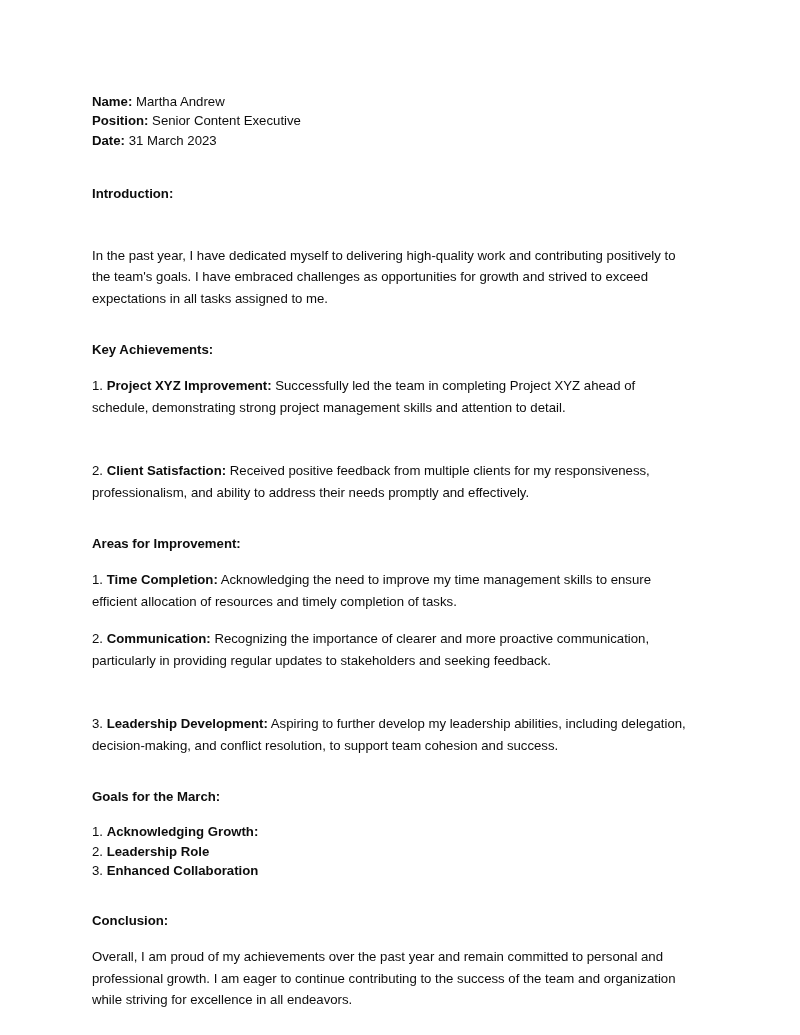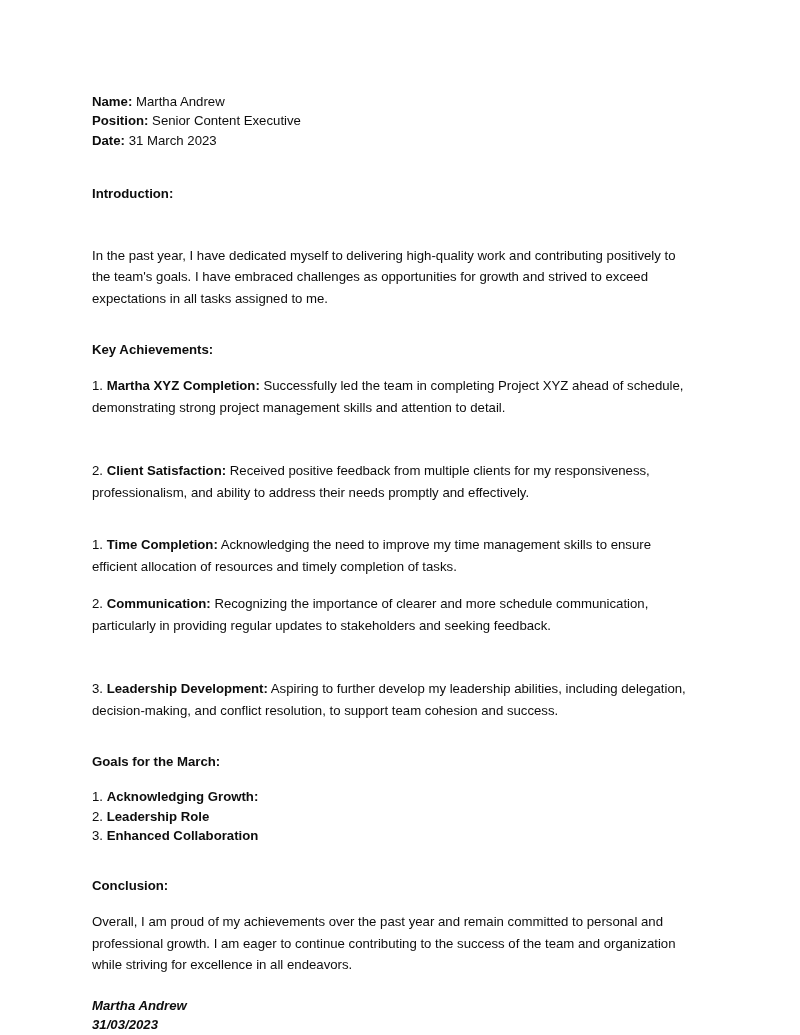--- a/index.html
+++ b/index.html
@@ -132,43 +132,44 @@
     <div class="section">
       <div class="section-heading">Introduction:</div>
       <p class="para">In the past year, I have dedicated myself to delivering high-quality work and contributing positively to the team's goals. I have embraced challenges as opportunities for growth and strived to exceed expectations in all tasks assigned to me.</p>
     </div>
 
     <div class="section">
       <div class="section-heading">Key Achievements:</div>
 
       <p class="para">
         <span class="para-num">1.</span>
-        <span class="para-title">Martha XYZ Completion:</span>
+        <span class="para-title">Project XYZ Improvement:</span>
         <span>Successfully led the team in completing Project XYZ ahead of schedule, demonstrating strong project management skills and attention to detail.</span>
       </p>
 
       <p class="para">
         <span class="para-num">2.</span>
         <span class="para-title">Client Satisfaction:</span>
         <span>Received positive feedback from multiple clients for my responsiveness, professionalism, and ability to address their needs promptly and effectively.</span>
       </p>
     </div>
 
     <div class="section">
+      <div class="section-heading">Areas for Improvement:</div>
 
       <p class="para">
         <span class="para-num">1.</span>
         <span class="para-title">Time Completion:</span>
         <span>Acknowledging the need to improve my time management skills to ensure efficient allocation of resources and timely completion of tasks.</span>
       </p>
 
       <p class="para">
         <span class="para-num">2.</span>
         <span class="para-title">Communication:</span>
-        <span>Recognizing the importance of clearer and more schedule communication, particularly in providing regular updates to stakeholders and seeking feedback.</span>
+        <span>Recognizing the importance of clearer and more proactive communication, particularly in providing regular updates to stakeholders and seeking feedback.</span>
       </p>
 
       <p class="para">
         <span class="para-num">3.</span>
         <span class="para-title">Leadership Development:</span>
         <span>Aspiring to further develop my leadership abilities, including delegation, decision-making, and conflict resolution, to support team cohesion and success.</span>
       </p>
     </div>
 
     <div class="section">

